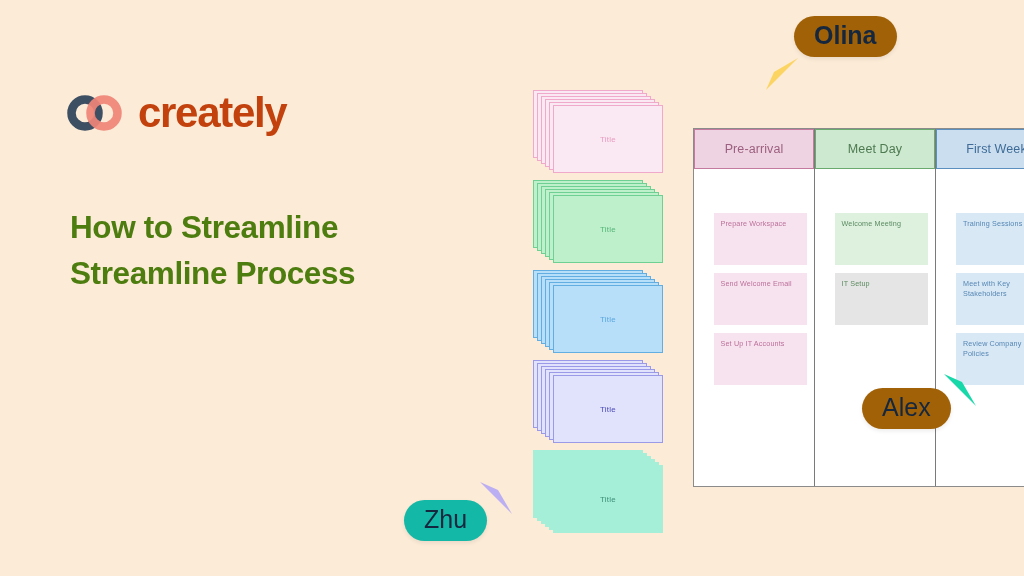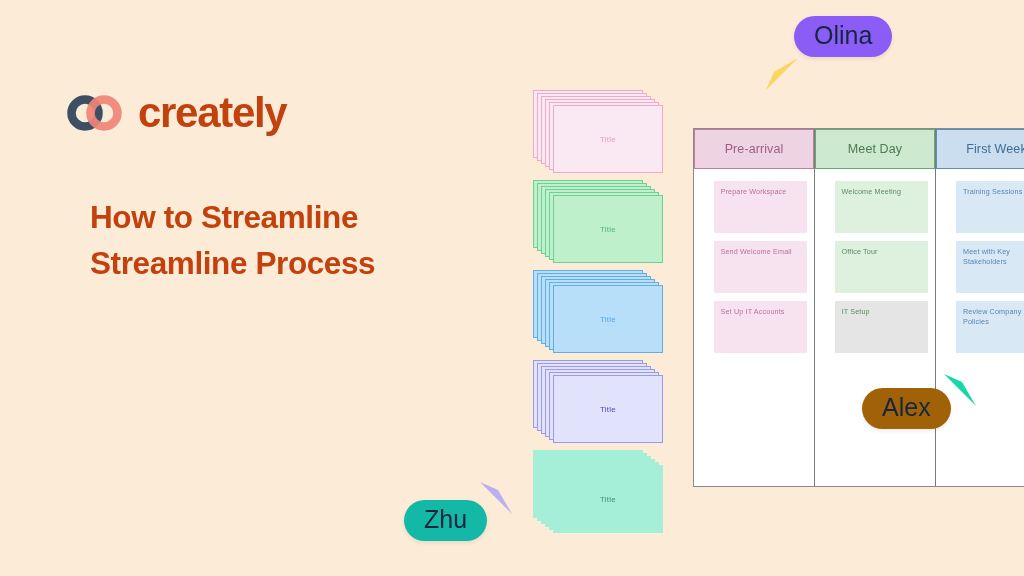--- a/index.html
+++ b/index.html
@@ -44,28 +44,27 @@
     letter-spacing: -1.3px;
     color: #c2410c;
     line-height: 1;
     font-family: "Liberation Sans", sans-serif;
   }
 
   
   .headline {
     position: absolute;
     left: 70px;
-    top: 195px;
+    top: 205px;
     width: 420px;
     font-size: 31.5px;
     font-weight: bold;
     line-height: 1.45;
     letter-spacing: -0.4px;
-    color: #c2410c;
-    margin-left: 20px;
+    color: #4d7c0f;
   }
 
   
   .stacks {
     position: absolute;
     left: 533px;
     top: 90px;
     width: 140px;
     height: 450px;
   }
@@ -103,20 +102,21 @@
     display: flex;
     overflow: hidden;
   }
   .column {
     width: 121px;
     flex: 0 0 121px;
     box-sizing: border-box;
     display: flex;
     flex-direction: column;
     border-right: 1.5px solid #7a7a7a;
+    gap: 32px;
   }
   .column:last-child { border-right: none; }
   .col-head {
     height: 40px;
     flex: 0 0 40px;
     box-sizing: border-box;
     display: flex;
     align-items: center;
     justify-content: center;
     font-size: 12.5px;
@@ -236,39 +236,38 @@
         <div class="col-body">
           <div class="kcard" style="background: rgb(247, 227, 239); color: rgb(187, 111, 153);">Prepare Workspace</div>
           <div class="kcard" style="background: rgb(247, 227, 239); color: rgb(187, 111, 153);">Send Welcome Email</div>
           <div class="kcard" style="background: rgb(247, 227, 239); color: rgb(187, 111, 153);">Set Up IT Accounts</div>
         </div>
       </div>
       <div class="column">
         <div class="col-head" style="background: rgb(205, 233, 207); color: rgb(78, 122, 82); border: 1.5px solid rgb(106, 170, 110);">Meet Day</div>
         <div class="col-body">
           <div class="kcard" style="background: rgb(221, 241, 222); color: rgb(91, 138, 96);">Welcome Meeting</div>
-          <div class="kcard" style="background: rgb(221, 241, 222); color: rgb(91, 138, 96);">Office Tour</div>
           <div class="kcard" style="background: #e5e5e5; color: rgb(91, 138, 96);">IT Setup</div>
         </div>
       </div>
       <div class="column">
         <div class="col-head" style="background: rgb(203, 222, 240); color: rgb(63, 108, 150); border: 1.5px solid rgb(90, 143, 192);">First Week</div>
         <div class="col-body">
           <div class="kcard" style="background: rgb(217, 232, 245); color: rgb(85, 135, 180);">Training Sessions</div>
           <div class="kcard wrap" style="background: rgb(217, 232, 245); color: rgb(85, 135, 180);">Meet with Key Stakeholders</div>
           <div class="kcard wrap" style="background: rgb(217, 232, 245); color: rgb(85, 135, 180);">Review Company Policies</div>
         </div>
       </div>
     </div>
 
   <div class="cursor-tag" style="left:760px; top:16px;">
     <svg class="arrow-svg" style="left:0px; top:38px;" width="42" height="42" viewBox="0 0 42 42">
       <path d="M38 4 L6 36 L14 18 Z" fill="#fbd462"></path>
     </svg>
-    <span class="pill" style="background:#8b5cf6; position:absolute; left:34px; top:0px;">Olina</span>
+    <span class="pill" style="background:#a16207; position:absolute; left:34px; top:0px;font-weight:bold;">Olina</span>
   </div>
 
   <div class="cursor-tag" style="left:862px; top:370px;">
     <svg class="arrow-svg" style="left:76px; top:0px;" width="40" height="40" viewBox="0 0 40 40">
       <path d="M36 2 L4 34 L12 16 Z" fill="#16d8a8" transform="rotate(90 20 20)"></path>
     </svg>
     <span class="pill" style="background:#a16207; position:absolute; left:0px; top:18px;">Alex</span>
   </div>
 
   <div class="cursor-tag" style="left:404px; top:478px;">

